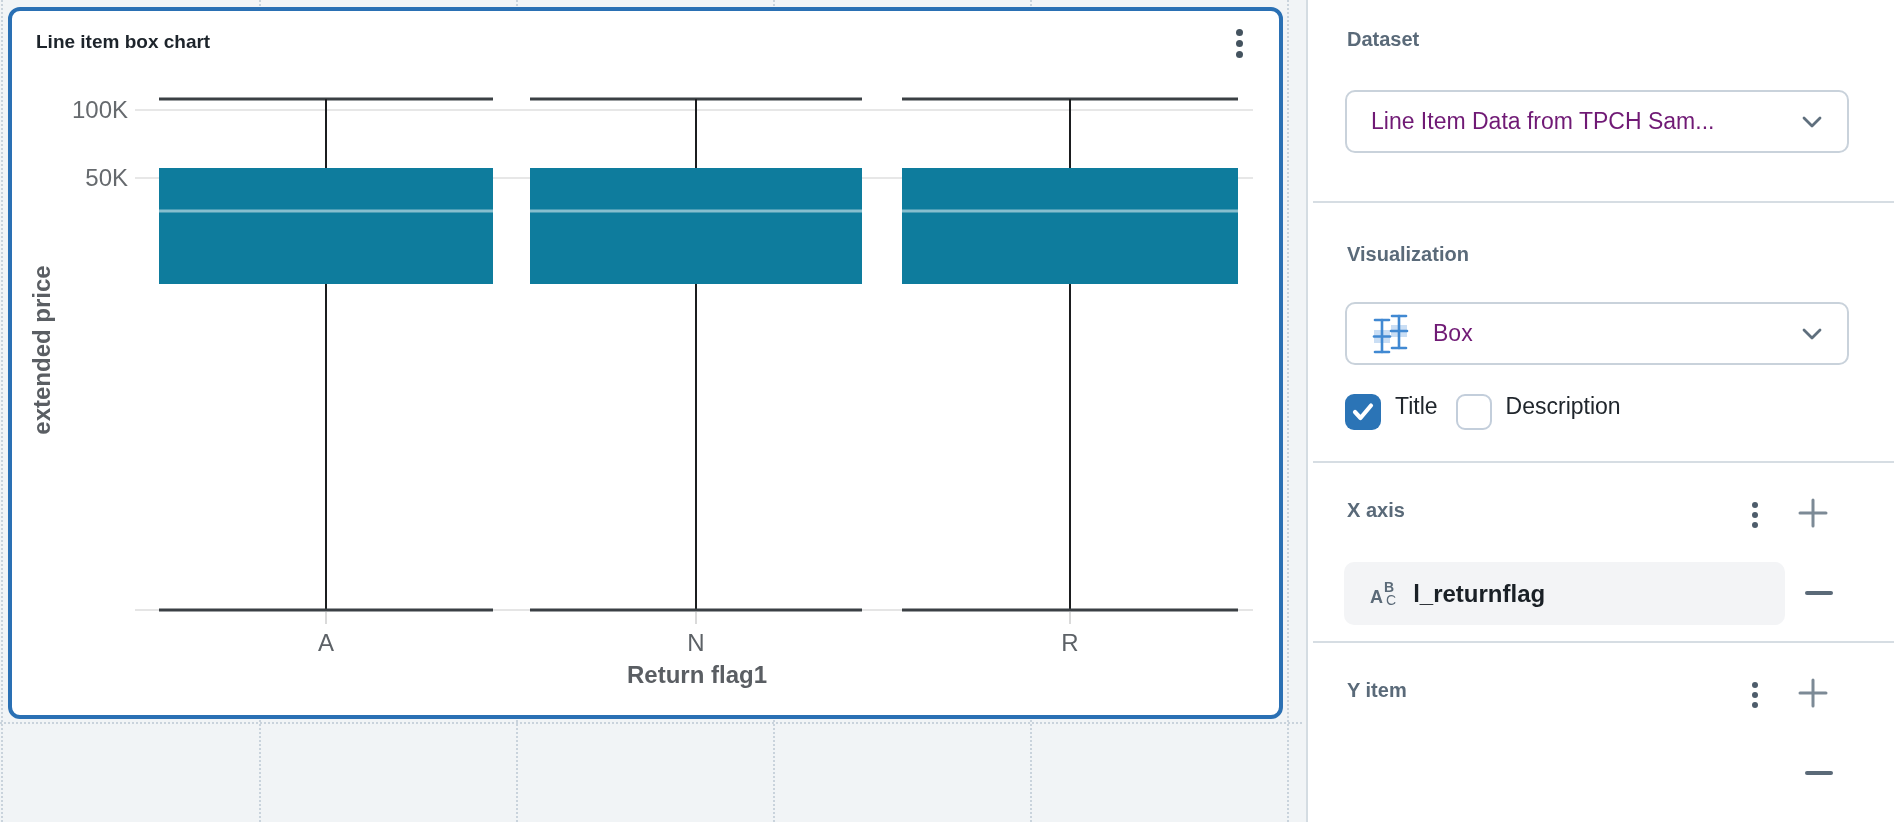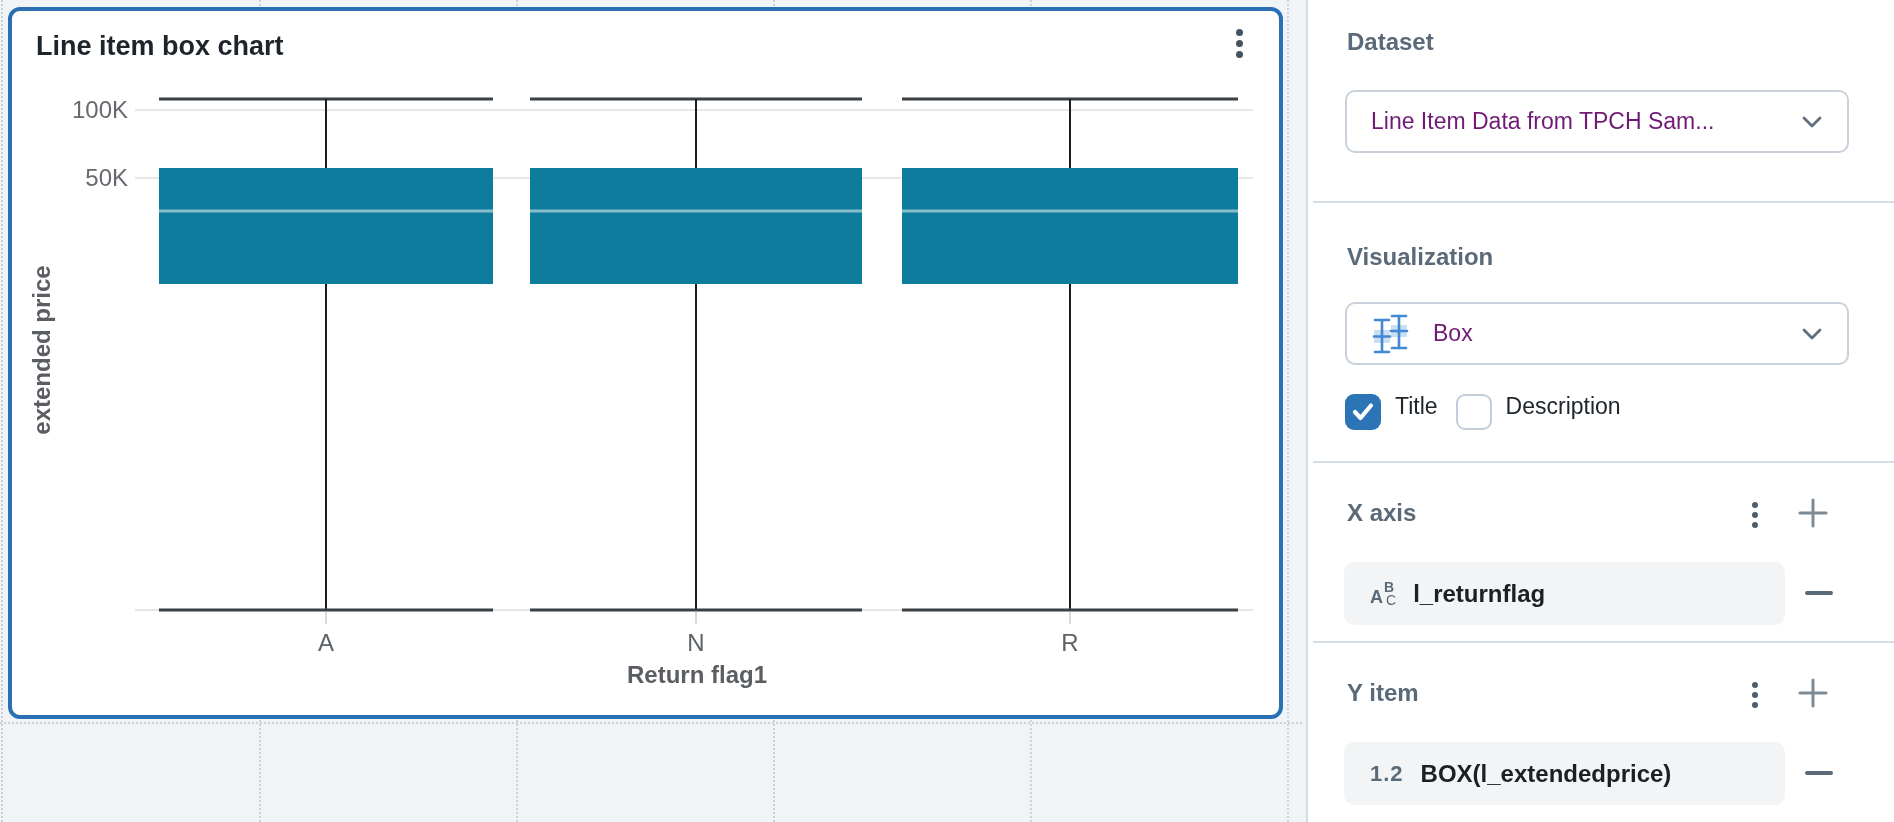--- a/index.html
+++ b/index.html
@@ -7,34 +7,34 @@
   .root{position:relative;width:1894px;height:822px;overflow:hidden;background:#fff;}
 
   
   .canvas{position:absolute;left:0;top:0;width:1308px;height:822px;background:#f1f4f6;}
   .grid-v{position:absolute;top:0;bottom:0;width:0;border-left:2px dotted #c9d3dc;}
   .grid-h{position:absolute;left:0;top:722px;width:1302px;height:0;border-top:2px dotted #c9d3dc;}
 
   
   .card{position:absolute;left:8px;top:7px;width:1275px;height:712px;box-sizing:border-box;
         background:#fff;border:4px solid #2a70b4;border-radius:12px;}
-  .card-title{position:absolute;left:24px;top:20px;font-size:27px;font-weight:700;color:#1d242b;}
+  .card-title{position:absolute;left:24px;top:20px;font-size:19px;font-weight:700;color:#1d242b;}
   .kebab{position:absolute;display:flex;flex-direction:column;align-items:center;cursor:pointer;}
   .kebab .dot{border-radius:50%;background:#44535f;}
   .card-kebab{left:1218px;top:16px;width:14px;gap:4px;padding:2px;}
   .card-kebab .dot{width:7px;height:7px;}
   .chart-svg{position:absolute;left:0;top:0;}
   .tick-label{font-size:24px;fill:#666a6e;}
   .cat-label{font-size:24px;fill:#5d6267;}
   .axis-title{font-size:24px;font-weight:700;fill:#5a5e63;}
 
   
   .vdivider{position:absolute;left:1306px;top:0;width:2px;height:822px;background:#d4dce2;}
   .panel{position:absolute;left:1308px;top:0;width:586px;height:822px;background:#fff;}
-  .sec-heading{position:absolute;left:39px;font-size:24px;font-weight:700;color:#5a6a79;}
+  .sec-heading{position:absolute;left:39px;font-size:20px;font-weight:700;color:#5a6a79;}
   .divider{position:absolute;left:5px;width:581px;height:2px;background:#d6dde3;}
   .select{position:absolute;left:37px;width:504px;height:63px;box-sizing:border-box;
           border:2px solid #c9d2db;border-radius:10px;background:#fff;display:flex;
           align-items:center;padding:0 24px 0 24px;cursor:pointer;}
   .select-text{font-size:23px;color:#701a75;flex:1 1 auto;white-space:nowrap;overflow:hidden;}
   .viz-label{margin-left:22px;}
   .chevron{flex:0 0 auto;margin-left:12px;}
   .cb-row{position:absolute;left:37px;top:394px;height:36px;display:flex;align-items:center;}
   .cb{width:36px;height:36px;box-sizing:border-box;border-radius:9px;flex:0 0 auto;cursor:pointer;}
   .cb-checked{background:#2b74b6;display:flex;align-items:center;justify-content:center;}
@@ -208,20 +208,16 @@
       <span class="dot"></span>
         <span class="dot"></span>
         <span class="dot"></span>
     </div>
     <div class="plus-btn" style="left:488px;top:676px">
       <svg width="34" height="34" viewBox="0 0 34 34">
         <path d="M17 4 V30 M4 17 H30" stroke="#7c8a96" stroke-width="3" stroke-linecap="round"></path>
       </svg>
     </div>
 
-    <div class="pill" style="top:742px">
-      <span class="num-icon">1.2</span>
-      <span class="pill-label">BOX(l_extendedprice)</span>
-    </div>
     <div class="minus-btn" style="top:771px"></div>
 
   </aside>
 </div>
 
 </body></html>

